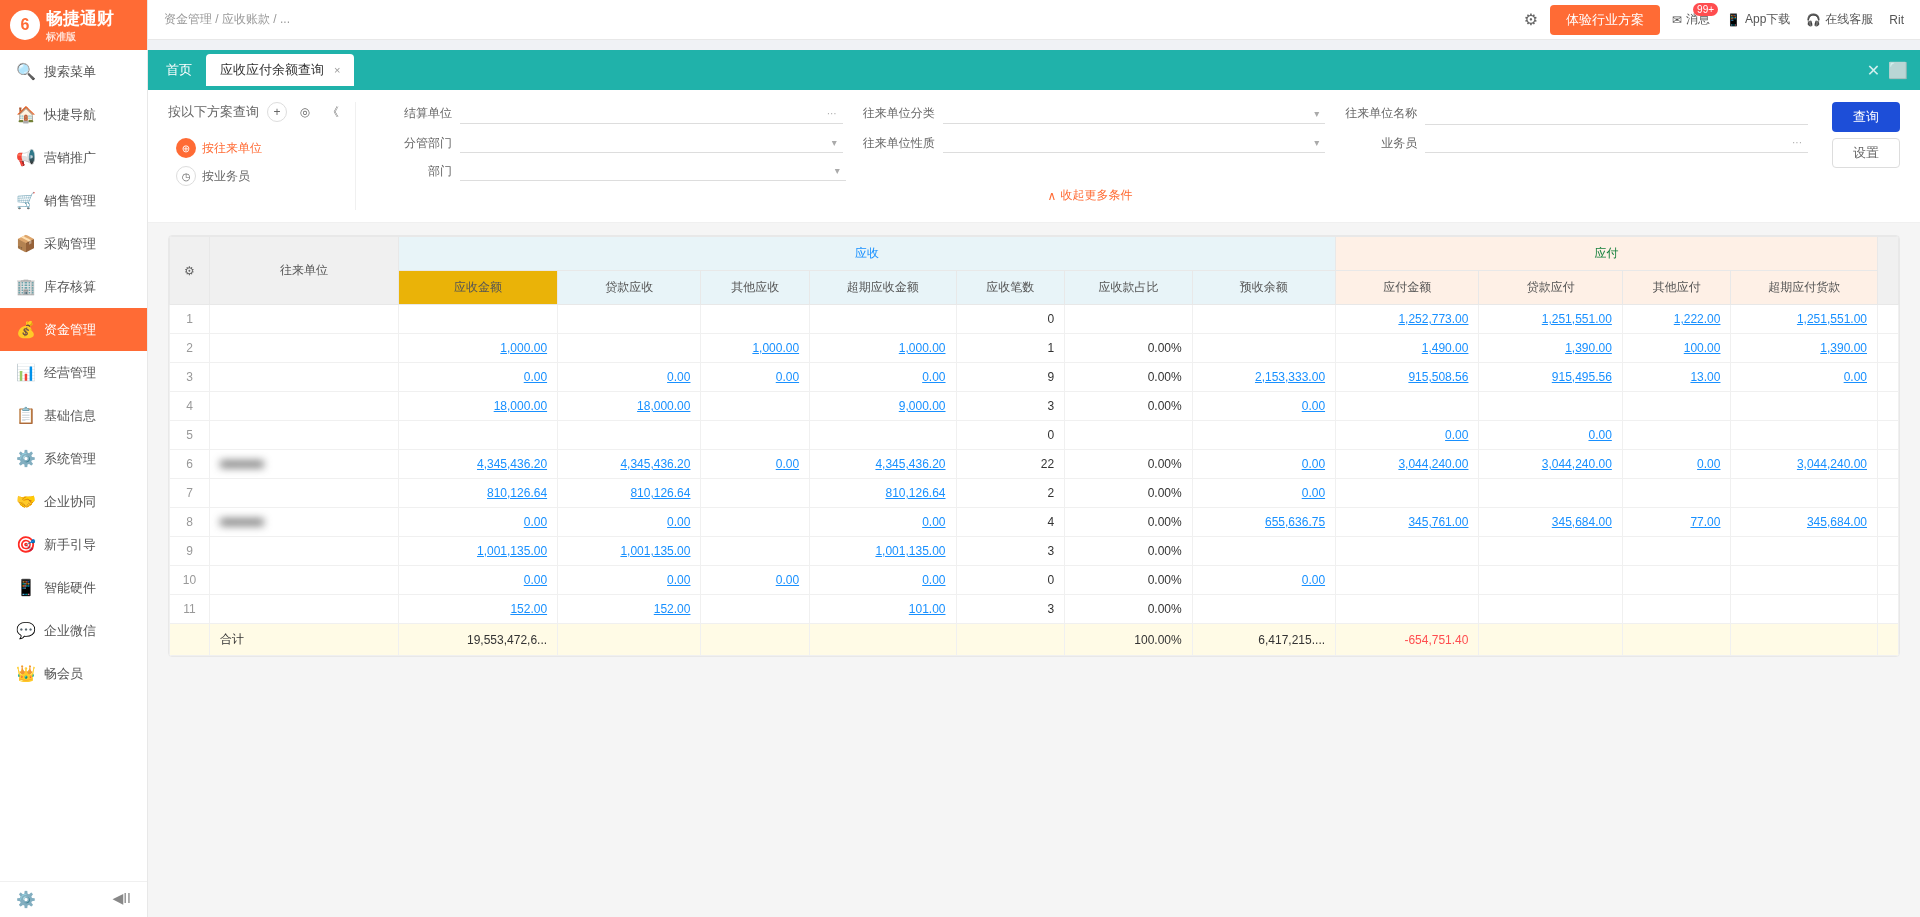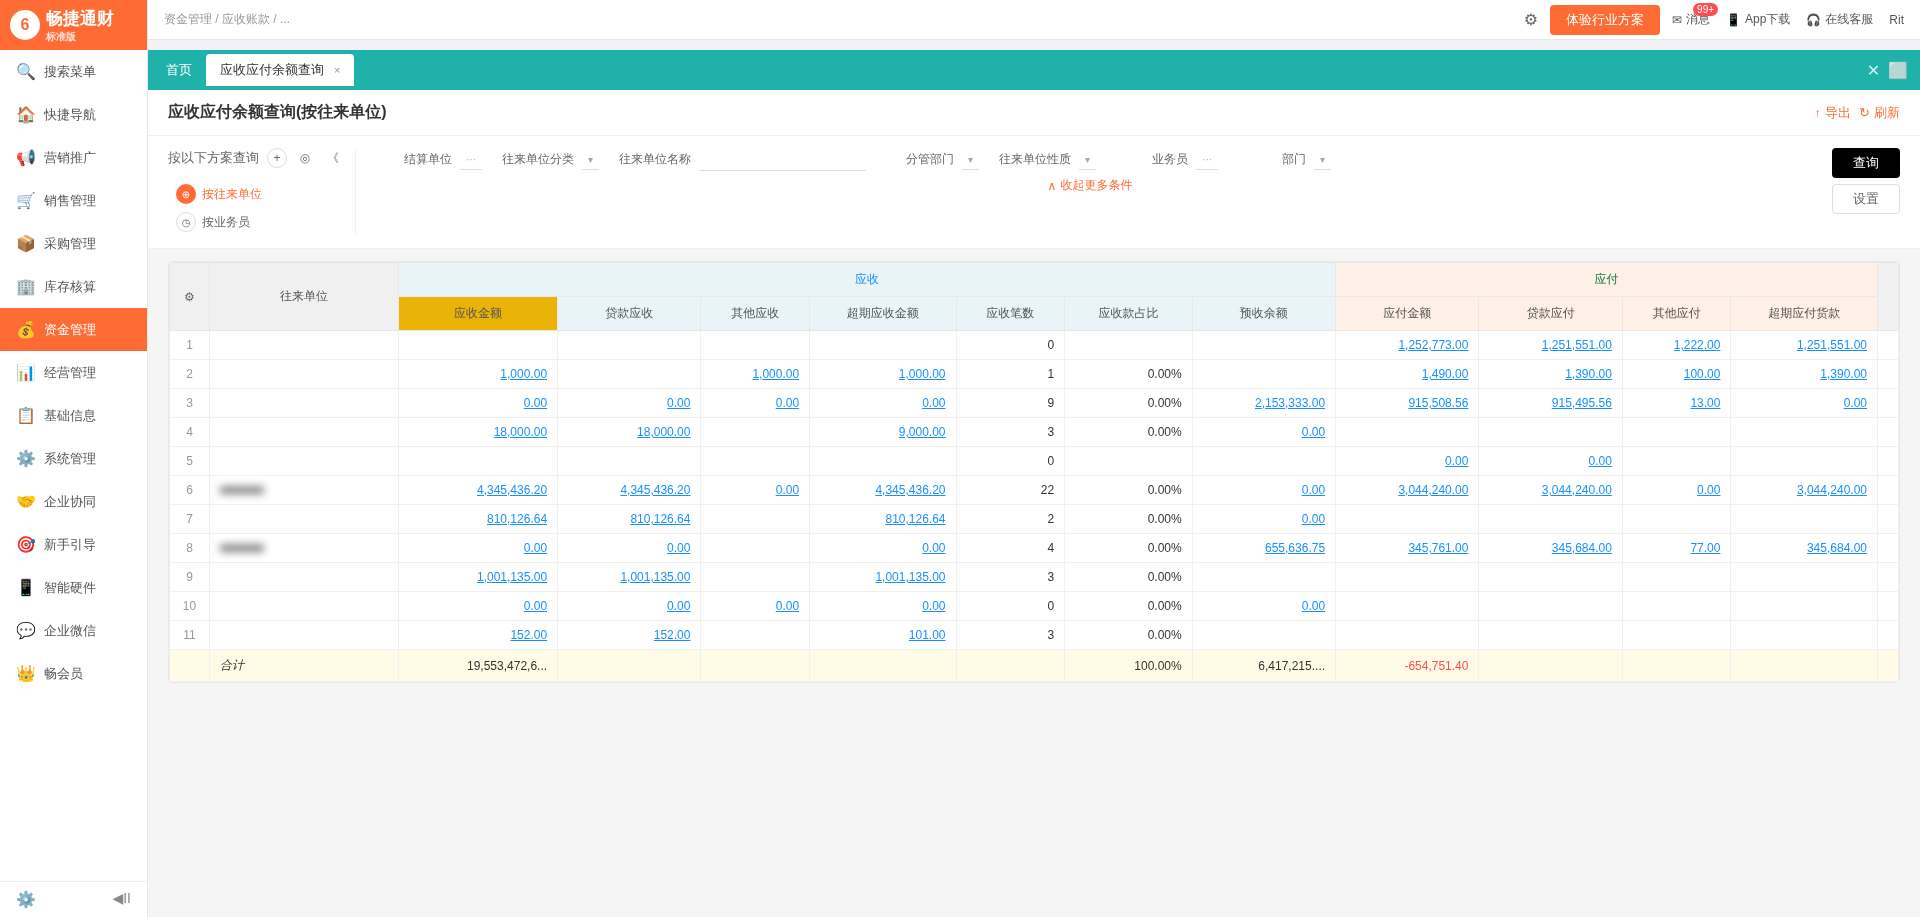--- a/index.html
+++ b/index.html
@@ -85,39 +85,39 @@
     .filter-header { display: flex; align-items: center; gap: 8px; margin-bottom: 12px; }
     .filter-label { color: #666; font-size: 13px; }
     .filter-add-btn { width: 20px; height: 20px; border: 1px solid #ddd; border-radius: 50%; display: flex; align-items: center; justify-content: center; cursor: pointer; color: #666; font-size: 12px; }
     .filter-icon-btn { width: 20px; height: 20px; display: flex; align-items: center; justify-content: center; cursor: pointer; color: #666; font-size: 12px; }
     .scheme-item { display: flex; align-items: center; gap: 6px; padding: 4px 8px; cursor: pointer; border-radius: 4px; }
     .scheme-item.active { color: #ff6b35; }
     .scheme-item .scheme-icon { width: 20px; height: 20px; background: #ff6b35; border-radius: 50%; display: flex; align-items: center; justify-content: center; color: white; font-size: 10px; }
     .scheme-item2 { display: flex; align-items: center; gap: 6px; padding: 4px 8px; cursor: pointer; color: #666; }
     .scheme-item2 .scheme-icon2 { width: 20px; height: 20px; border: 1px solid #ddd; border-radius: 50%; display: flex; align-items: center; justify-content: center; color: #666; font-size: 10px; }
 
-    .filter-rows { display: flex; gap: 8px; }
+    .filter-rows { display: flex; flex-direction: column; gap: 8px; }
     .filter-row { display: flex; align-items: center; gap: 12px; }
     .filter-field { display: flex; align-items: center; flex: 1; }
     .filter-field-label { color: #666; font-size: 12px; width: 80px; text-align: right; margin-right: 8px; flex-shrink: 0; }
     .filter-input {
       flex: 1; border: none; border-bottom: 1px solid #ddd; padding: 4px 6px;
       font-size: 12px; outline: none; color: #333; background: transparent;
     }
     .filter-select {
       flex: 1; border: none; border-bottom: 1px solid #ddd; padding: 4px 6px;
       font-size: 12px; color: #333; background: transparent; cursor: pointer;
       display: flex; align-items: center; justify-content: space-between;
     }
     .filter-select .chevron { color: #aaa; font-size: 10px; }
     .collapse-btn { display: flex; align-items: center; gap: 4px; color: #ff6b35; cursor: pointer; font-size: 12px; justify-content: center; padding: 6px 0; }
 
     .filter-right-actions { display: flex; flex-direction: column; gap: 6px; padding-left: 12px; }
     .query-btn {
-      background: #000000; color: white; border: none; padding: 6px 20px; border-radius: 4px;
+      background: #1d4ed8; color: white; border: none; padding: 6px 20px; border-radius: 4px;
       cursor: pointer; font-size: 13px;
     }
     .set-btn {
       background: white; color: #666; border: 1px solid #ddd; padding: 5px 20px; border-radius: 4px;
       cursor: pointer; font-size: 13px; text-align: center;
     }
 
     
     .table-container { padding: 12px 20px; }
     .table-wrapper { background: white; border: 1px solid #e8e8e8; border-radius: 4px; overflow: hidden; }
@@ -260,33 +260,20 @@
   </div>
   <div class="tab-bar-right">
     <span class="icon-btn">✕</span>
     <span class="icon-btn">⬜</span>
   </div>
 </div>
 
 <div class="main-content">
   <div class="page-container">
 
-    <div class="page-header">
-      <span class="page-title">应收应付余额查询(按往来单位)</span>
-      <div class="page-actions">
-        <div class="action-btn">
-          <span>↑</span>
-          <span>导出</span>
-        </div>
-        <div class="action-btn">
-          <span>↻</span>
-          <span>刷新</span>
-        </div>
-      </div>
-    </div>
 
     <div class="filter-area">
       <div style="display:flex; gap:16px;">
 
         <div style="min-width:120px; border-right:1px solid #f0f0f0; padding-right:12px;">
           <div class="filter-header">
             <span class="filter-label">按以下方案查询</span>
             <div class="filter-add-btn">+</div>
             <div class="filter-icon-btn">◎</div>
             <div class="filter-icon-btn">《</div>
@@ -574,21 +561,21 @@
                 <td>0.00%</td>
                 <td></td>
                 <td></td>
                 <td></td>
                 <td></td>
                 <td></td>
                 <td></td>
               </tr>
               <tr class="total-row">
                 <td></td>
-                <td style="text-align: left; font-weight: 500; font-style: italic;">合计</td>
+                <td style="text-align: left; font-weight: 500;">合计</td>
                 <td>19,553,472,6...</td>
                 <td></td>
                 <td></td>
                 <td></td>
                 <td></td>
                 <td>100.00%</td>
                 <td>6,417,215....</td>
                 <td style="color: rgb(255, 77, 79);">-654,751.40</td>
                 <td></td>
                 <td></td>

